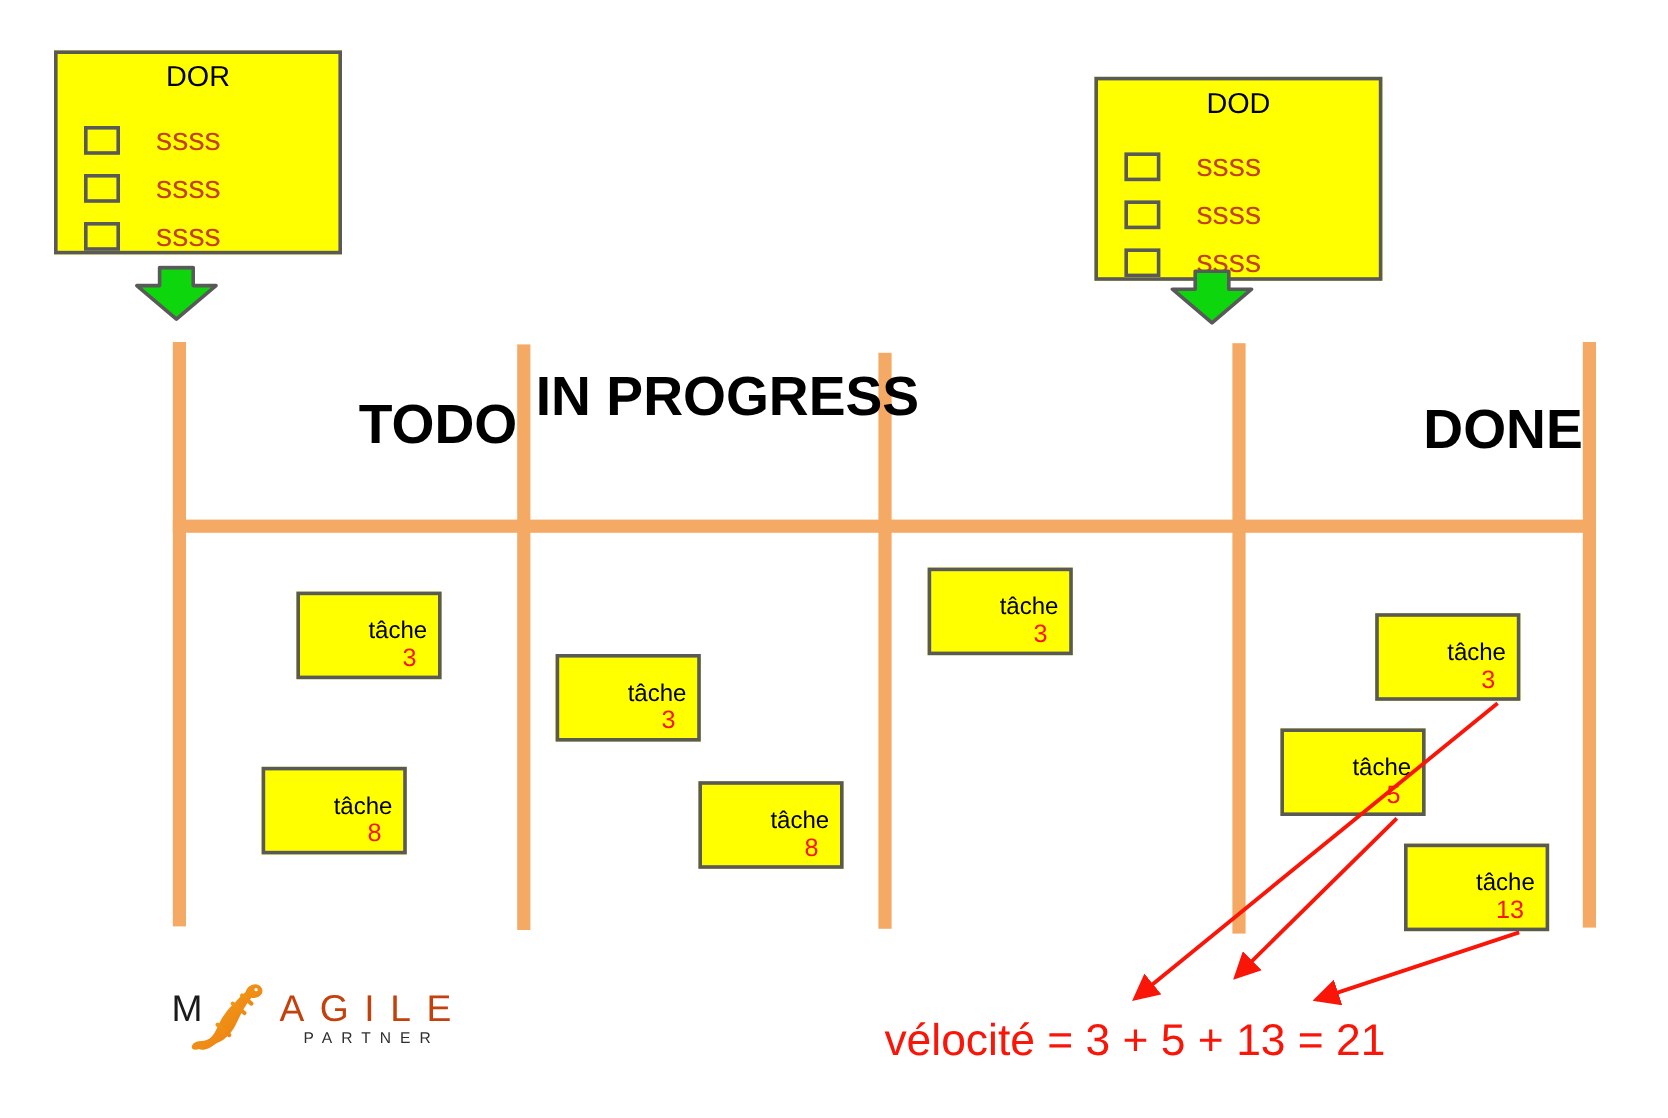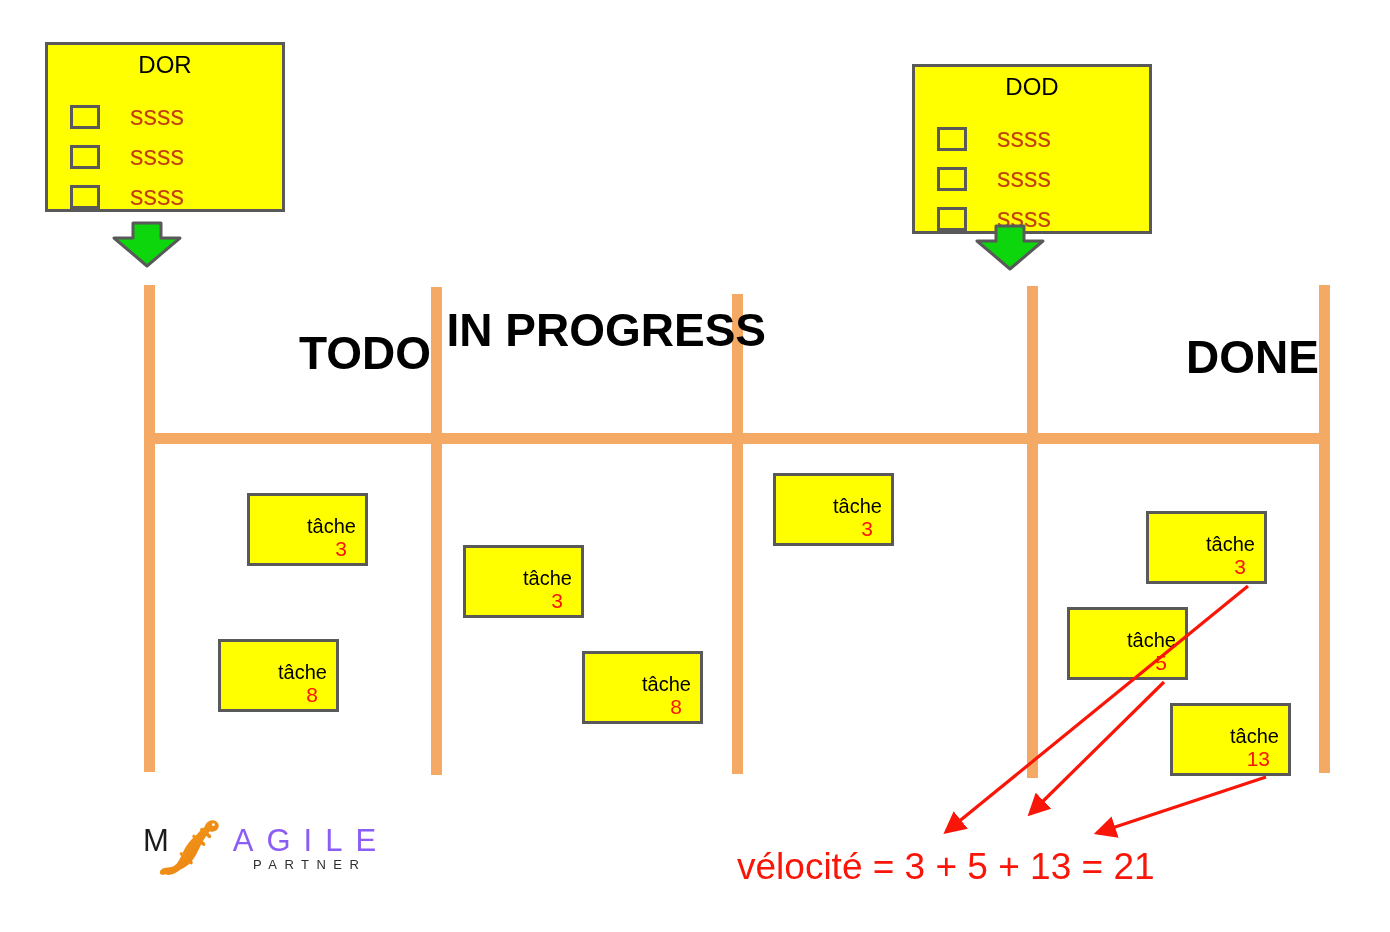--- a/index.html
+++ b/index.html
@@ -55,21 +55,21 @@
   
   .overlay{position:absolute;left:0;top:0;width:1390px;height:932px;pointer-events:none;}
 
   
   .velocity{position:absolute;left:737px;top:846px;font-size:37px;color:#f91507;white-space:nowrap;text-align:right;}
 
   
   .logo{position:absolute;left:143px;top:820px;width:260px;height:80px;}
   .logo-row{position:absolute;left:0;top:3px;display:flex;align-items:flex-start;}
   .logo-m{font-size:31px;letter-spacing:10px;color:#1b1b1b;}
-  .logo-agile{font-size:31px;letter-spacing:13px;color:#8b5cf6;margin-left:54px;}
+  .logo-agile{font-size:31px;letter-spacing:13px;color:#c2410c;margin-left:54px;}
   .logo-gecko{position:absolute;left:16px;top:-4px;width:68px;height:66px;}
   .logo-sub{position:absolute;left:110px;top:37px;font-size:13px;letter-spacing:7.5px;color:#2e2e2e;}
 </style>
 </head>
 <body>
 
 <div class="stage">
 
   <div class="check-panel panel-dor">
     <div class="check-title">DOR</div>

